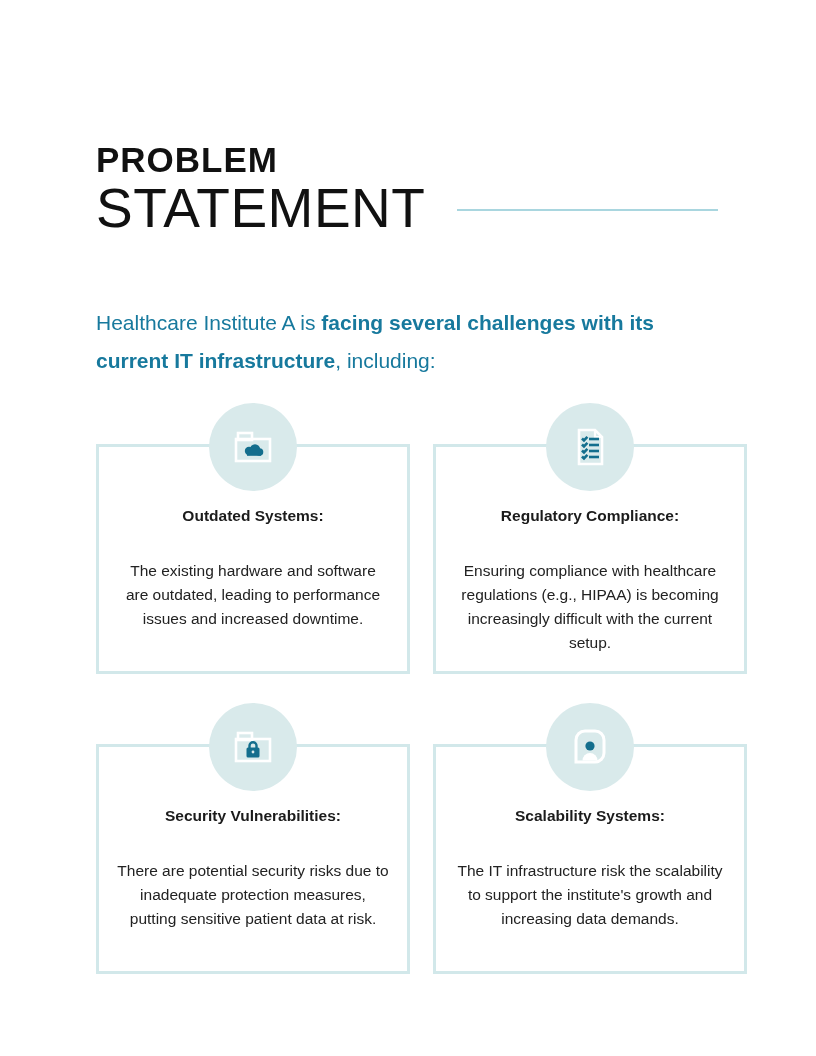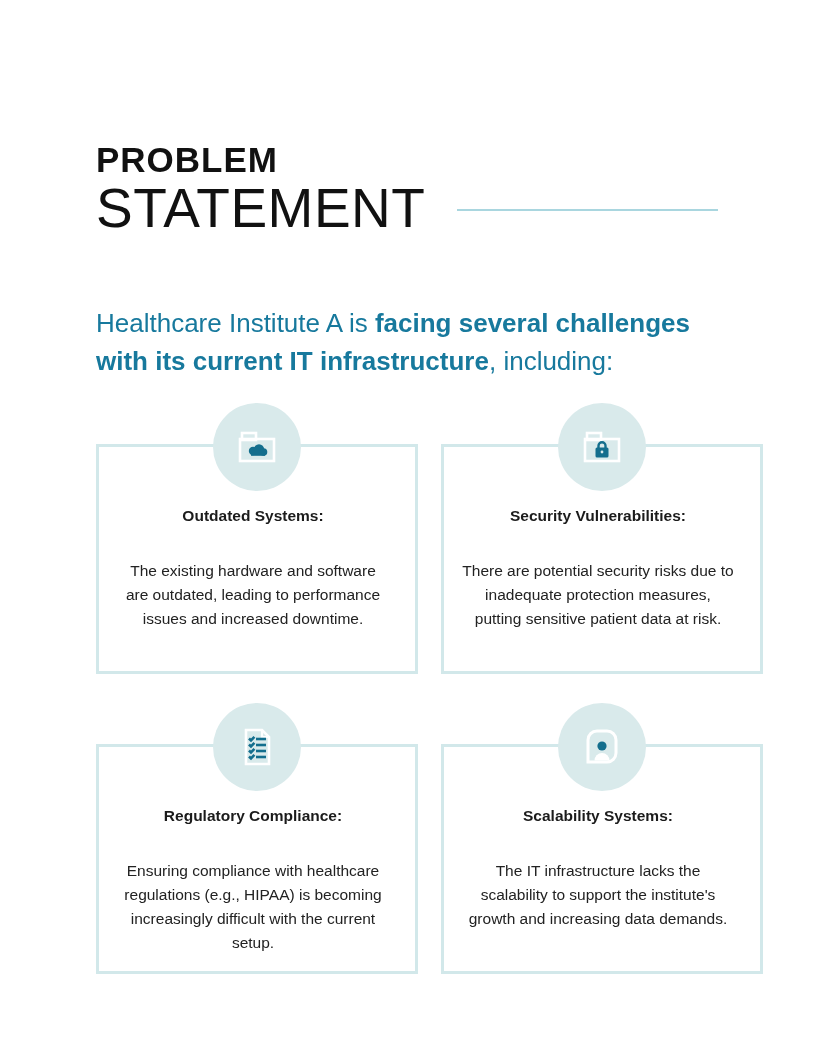--- a/index.html
+++ b/index.html
@@ -25,42 +25,42 @@
     white-space:nowrap;
   }
   .title-divider{
     flex:1;height:2px;background:#a9d6df;
     margin-left:32px;margin-right:2px;margin-top:2px;
   }
 
   
   .intro{
     margin-top:66px;
-    font-size:26px;line-height:38px;
+    font-size:21px;line-height:38px;
     color:#17799d;
     max-width:624px;
   }
   .intro b{font-weight:700;}
 
   
   .cards{
     margin-top:64px;
     display:grid;
     grid-template-columns:1fr 1fr;
     column-gap:23px;
     row-gap:70px;
   }
   .card{
     position:relative;
     box-sizing:border-box;
     height:230px;
     border:3px solid #d2e8ea;
     background:#ffffff;
     text-align:center;
-    padding:58px 26px 0 18px;
+    padding:58px 18px 0 18px;
   }
   .icon-circle{
     position:absolute;
     top:0;left:50%;
     transform:translate(-50%,-50%);
     width:88px;height:88px;
     border-radius:50%;
     background:#d9eaeb;
     display:flex;align-items:center;justify-content:center;
   }
@@ -109,34 +109,20 @@
             </g>
           </svg>
         </div>
         <div class="card-title">Outdated Systems:</div>
         <div class="card-body">The existing hardware and software are outdated, leading to performance issues and increased downtime.</div>
       </div>
 
       <div class="card">
         <div class="icon-circle">
           <svg width="48" height="48" viewBox="0 0 48 48">
-            <rect x="9" y="10" width="14" height="7" fill="none" stroke="#ffffff" stroke-width="2.6"></rect>
-            <rect x="7" y="16" width="34" height="22" fill="none" stroke="#ffffff" stroke-width="2.6"></rect>
-            <path d="M20.5 25 v-2.3 a3.5 3.5 0 0 1 7 0 V25" fill="none" stroke="#136e8d" stroke-width="2.4"></path>
-            <rect x="17.5" y="24.5" width="13" height="10" rx="1.5" fill="#136e8d"></rect>
-            <circle cx="24" cy="29" r="1.4" fill="#d9eaeb"></circle>
-          </svg>
-        </div>
-        <div class="card-title">Security Vulnerabilities:</div>
-        <div class="card-body">There are potential security risks due to inadequate protection measures, putting sensitive patient data at risk.</div>
-      </div>
-
-      <div class="card">
-        <div class="icon-circle">
-          <svg width="48" height="48" viewBox="0 0 48 48">
             <path d="M13 7 h16 l7 7 v27 h-23 z" fill="none" stroke="#ffffff" stroke-width="2.6"></path>
             <path d="M29 7 v7 h7" fill="none" stroke="#ffffff" stroke-width="2.2"></path>
             <g stroke="#136e8d" stroke-width="2.6" fill="none">
               <path d="M16 15.5 l2 2 l3.4-3.6"></path>
                 <line x1="23" y1="16" x2="33" y2="16"></line>
               <path d="M16 21.5 l2 2 l3.4-3.6"></path>
                 <line x1="23" y1="22" x2="33" y2="22"></line>
               <path d="M16 27.5 l2 2 l3.4-3.6"></path>
                 <line x1="23" y1="28" x2="33" y2="28"></line>
               <path d="M16 33.5 l2 2 l3.4-3.6"></path>
@@ -144,24 +130,38 @@
             </g>
           </svg>
         </div>
         <div class="card-title">Regulatory Compliance:</div>
         <div class="card-body">Ensuring compliance with healthcare regulations (e.g., HIPAA) is becoming increasingly difficult with the current setup.</div>
       </div>
 
       <div class="card">
         <div class="icon-circle">
           <svg width="48" height="48" viewBox="0 0 48 48">
+            <rect x="9" y="10" width="14" height="7" fill="none" stroke="#ffffff" stroke-width="2.6"></rect>
+            <rect x="7" y="16" width="34" height="22" fill="none" stroke="#ffffff" stroke-width="2.6"></rect>
+            <path d="M20.5 25 v-2.3 a3.5 3.5 0 0 1 7 0 V25" fill="none" stroke="#136e8d" stroke-width="2.4"></path>
+            <rect x="17.5" y="24.5" width="13" height="10" rx="1.5" fill="#136e8d"></rect>
+            <circle cx="24" cy="29" r="1.4" fill="#d9eaeb"></circle>
+          </svg>
+        </div>
+        <div class="card-title">Security Vulnerabilities:</div>
+        <div class="card-body">There are potential security risks due to inadequate protection measures, putting sensitive patient data at risk.</div>
+      </div>
+
+      <div class="card">
+        <div class="icon-circle">
+          <svg width="48" height="48" viewBox="0 0 48 48">
             <path d="M10 39 V17 a9 9 0 0 1 9-9 h10 a9 9 0 0 1 9 9 v13 a9 9 0 0 1 -9 9 z" fill="none" stroke="#ffffff" stroke-width="3"></path>
             <path d="M16.5 37.5 a7.5 7.5 0 0 1 15 0 z" fill="#ffffff"></path>
             <circle cx="24" cy="23" r="4.6" fill="#136e8d"></circle>
           </svg>
         </div>
         <div class="card-title">Scalability Systems:</div>
-        <div class="card-body">The IT infrastructure lacks the scalability to support the institute's growth and increasing data demands.</div>
+        <div class="card-body">The IT infrastructure risk the scalability to support the institute's growth and increasing data demands.</div>
       </div>
 
     </div>
   </div>
 </div>
 
 </body></html>

